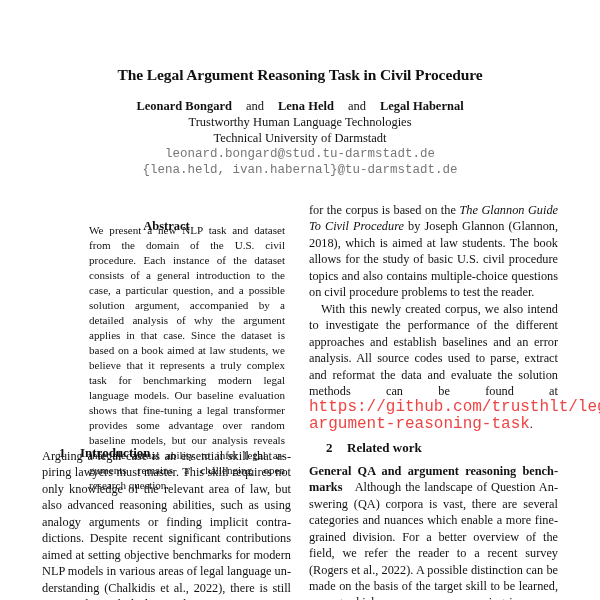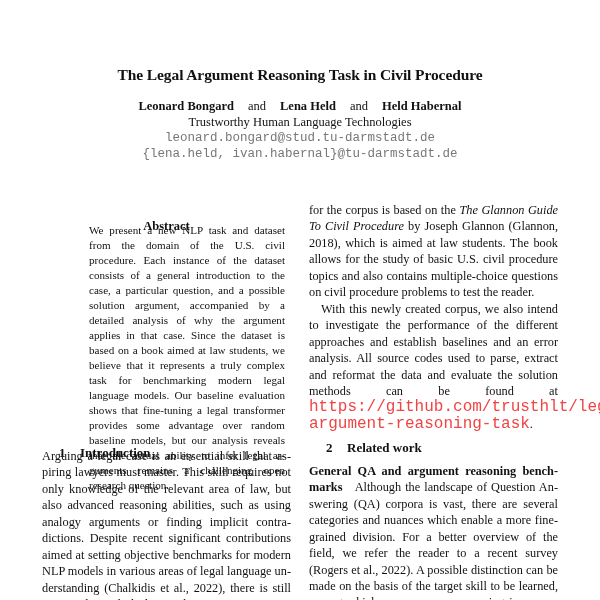--- a/index.html
+++ b/index.html
@@ -46,23 +46,24 @@
   .para-head { font-weight: bold; }
   em { font-style: italic; }
 </style>
 </head>
 <body>
 
 <div class="title">The Legal Argument Reasoning Task in Civil Procedure</div>
 
 <div class="authors">
   <div>
-    <b>Leonard Bongard</b><span class="and">and</span><b>Lena Held</b><span class="and">and</span><b>Held Habernal</b>
+    <b>Leonard Bongard</b><span class="and">and</span><b>Lena Held</b><span class="and">and</span><b>Legal Habernal</b>
   </div>
   <span class="affil">Trustworthy Human Language Technologies</span>
+  <span class="affil">Technical University of Darmstadt</span>
   <span class="email">leonard.bongard@stud.tu-darmstadt.de</span>
   <span class="email">{lena.held, ivan.habernal}@tu-darmstadt.de</span>
 </div>
 
 <div class="abstract-head">Abstract</div>
 <div class="abstract">We present a new NLP task and dataset from the domain of the U.S. civil procedure. Each instance of the dataset consists of a general in­troduction to the case, a particular question, and a possible solution argument, accompa­nied by a detailed analysis of why the argu­ment applies in that case. Since the dataset is based on a book aimed at law students, we be­lieve that it represents a truly complex task for benchmarking modern legal language models. Our baseline evaluation shows that fine-tuning a legal transformer provides some advantage over random baseline models, but our analysis reveals that the actual ability to infer legal ar­guments remains a challenging open research question.</div>
 
 <div class="intro-head sec-head">
   <span class="num">1</span><span>Introduction</span>
 </div>

